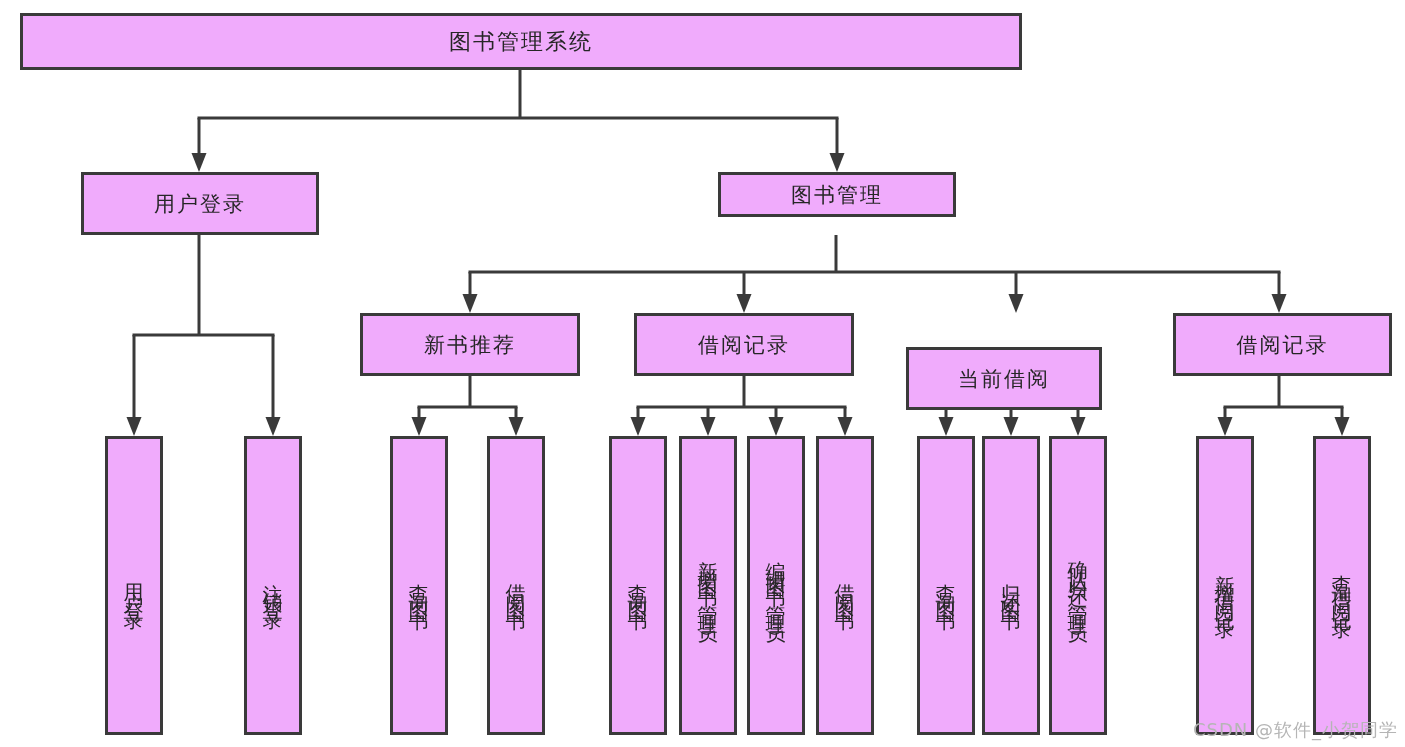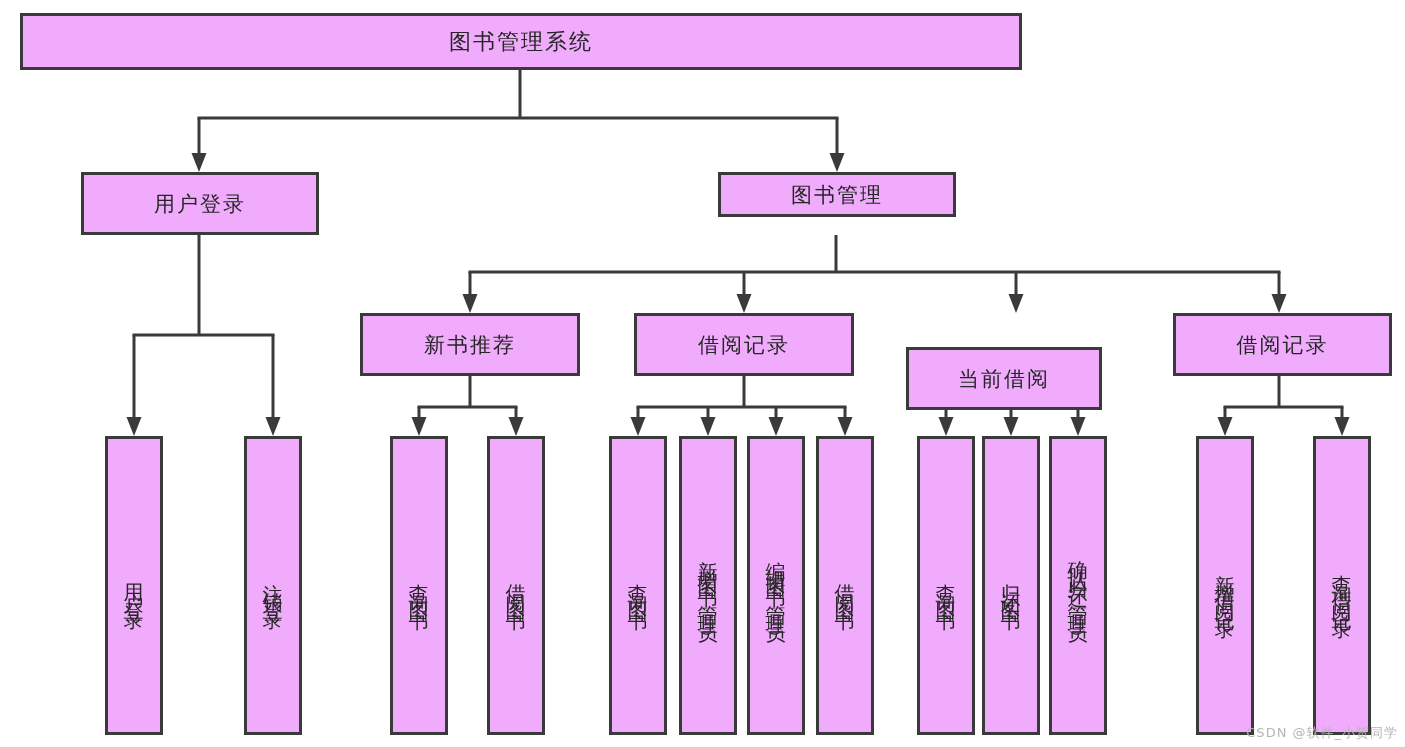--- a/index.html
+++ b/index.html
@@ -39,21 +39,21 @@
     writing-mode: vertical-lr;
     text-orientation: mixed;
     font-size: 20px;
     line-height: 1;
     letter-spacing: 9px;
   }
   #watermark {
     position: absolute;
     right: 7px;
     bottom: 5px;
-    font-size: 13px;
+    font-size: 18px;
     color: #b5b5b5;
     letter-spacing: 1px;
     z-index: 3;
     white-space: nowrap;
   }
 </style>
 </head>
 <body>
 
 <div id="canvas">

